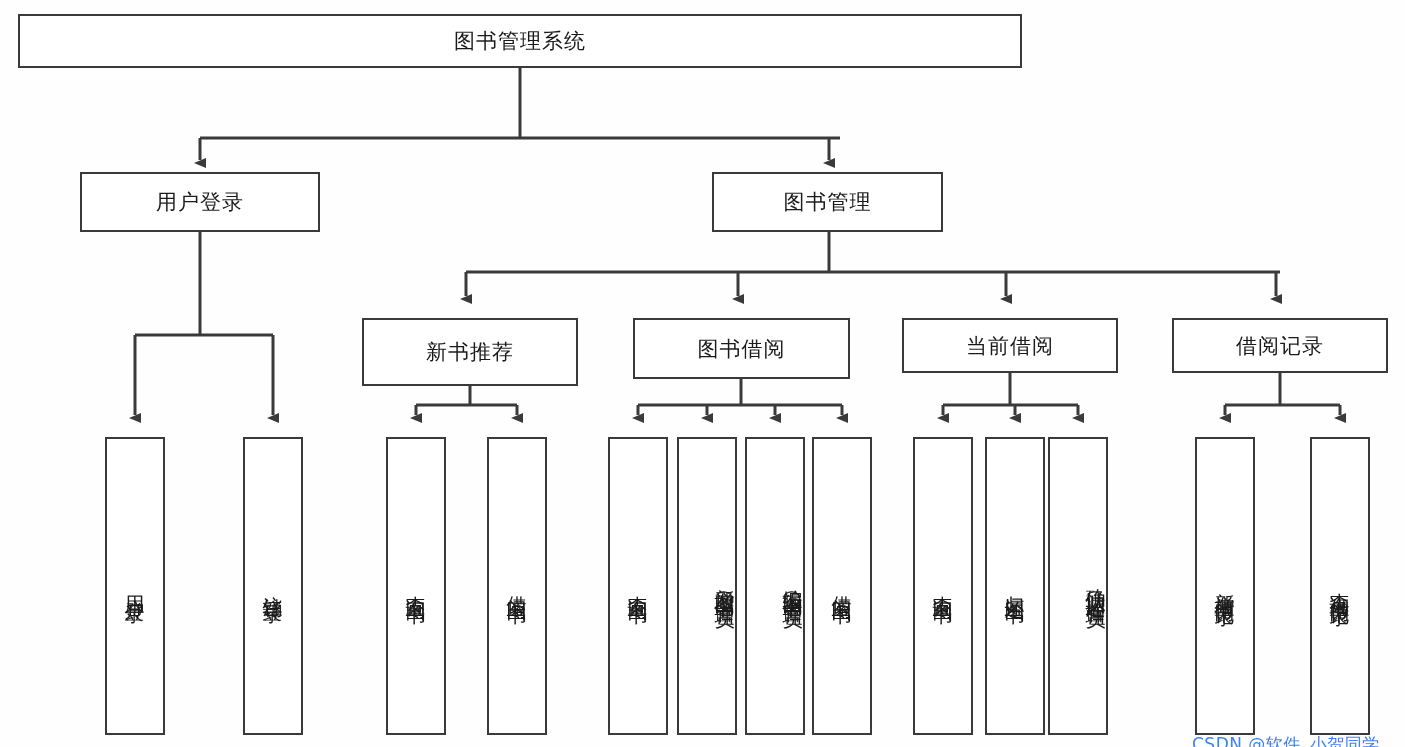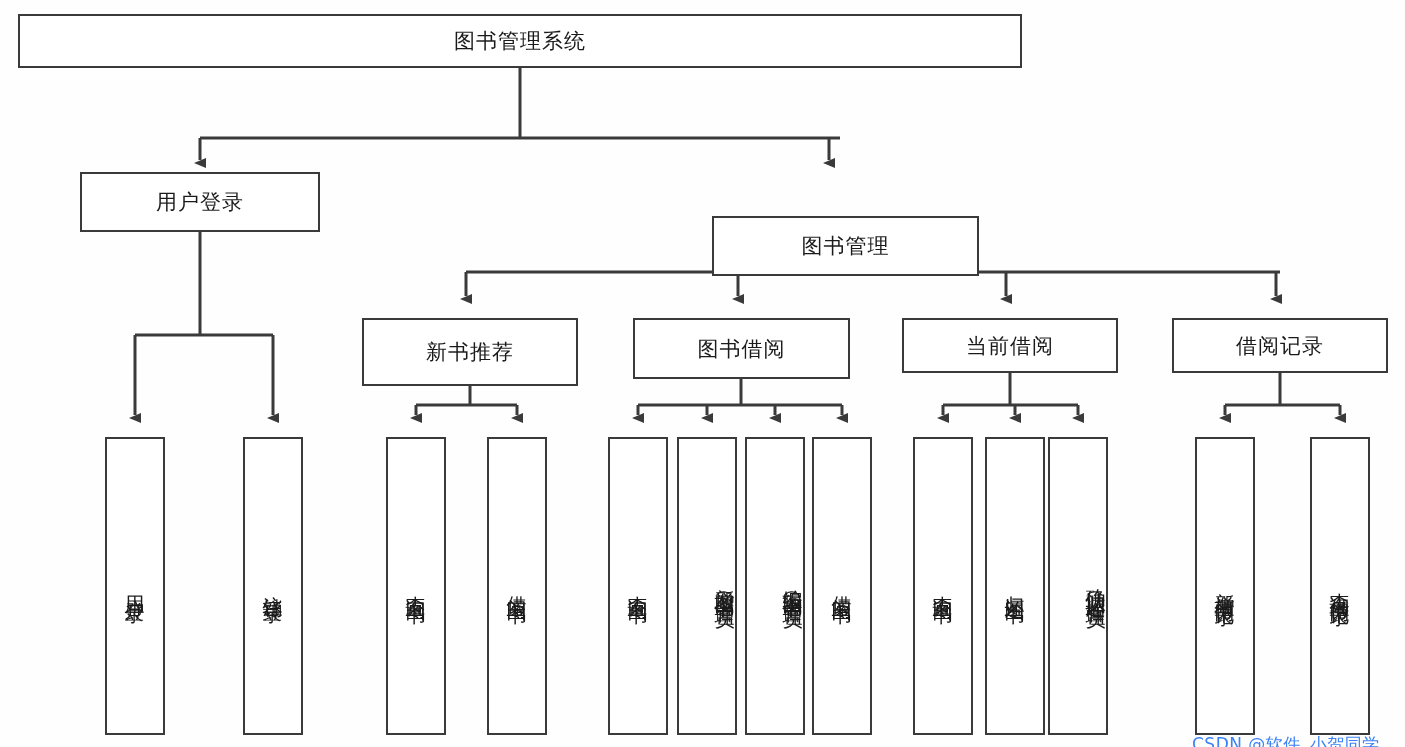--- a/index.html
+++ b/index.html
@@ -145,21 +145,21 @@
   </svg>
 
   <div class="node horiz" style="left:18px;top:14px;width:1004px;height:54px;">
     <span>图书管理系统</span>
   </div>
 
   <div class="node horiz" style="left:80px;top:172px;width:240px;height:60px;">
     <span>用户登录</span>
   </div>
 
-  <div class="node horiz" style="left:712px;top:172px;width:267px;height:60px;margin-top:44px;">
+  <div class="node horiz" style="left:712px;top:172px;width:231px;height:60px;">
     <span>图书管理</span>
   </div>
 
   <div class="node horiz" style="left:362px;top:318px;width:216px;height:68px;">
     <span>新书推荐</span>
   </div>
 
   <div class="node horiz" style="left:633px;top:318px;width:217px;height:61px;">
     <span>图书借阅</span>
   </div>

